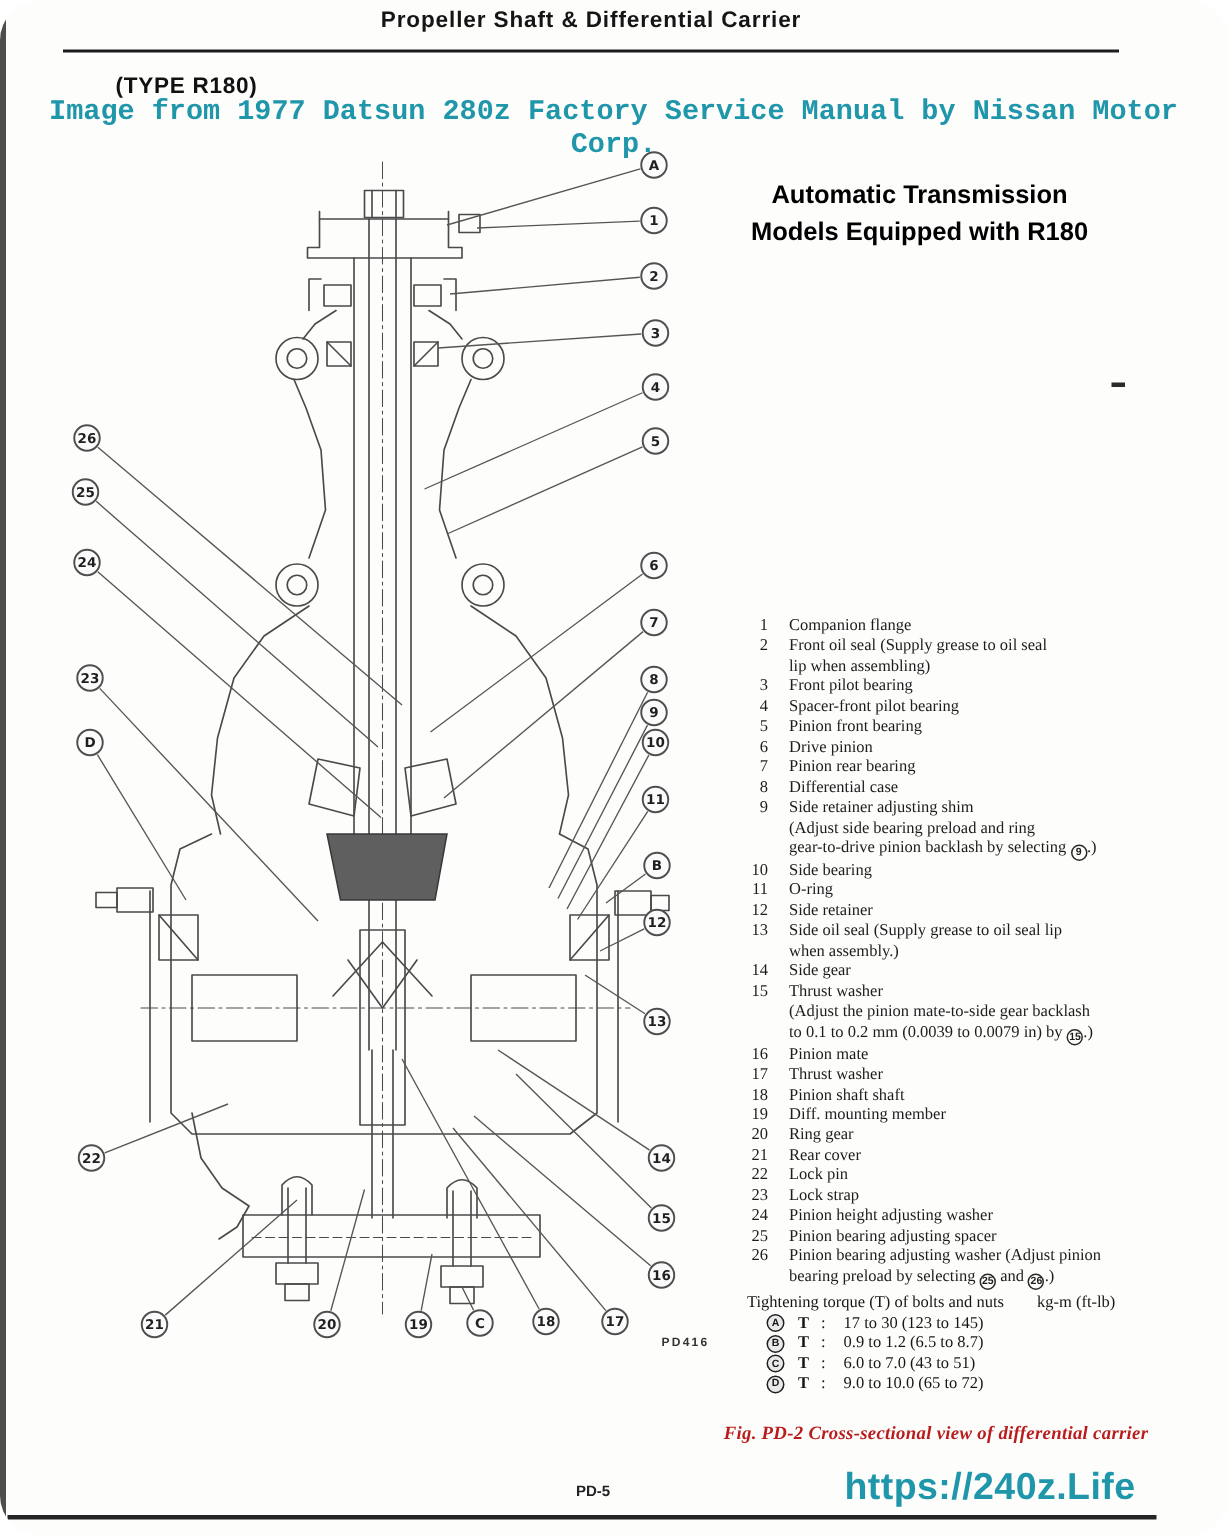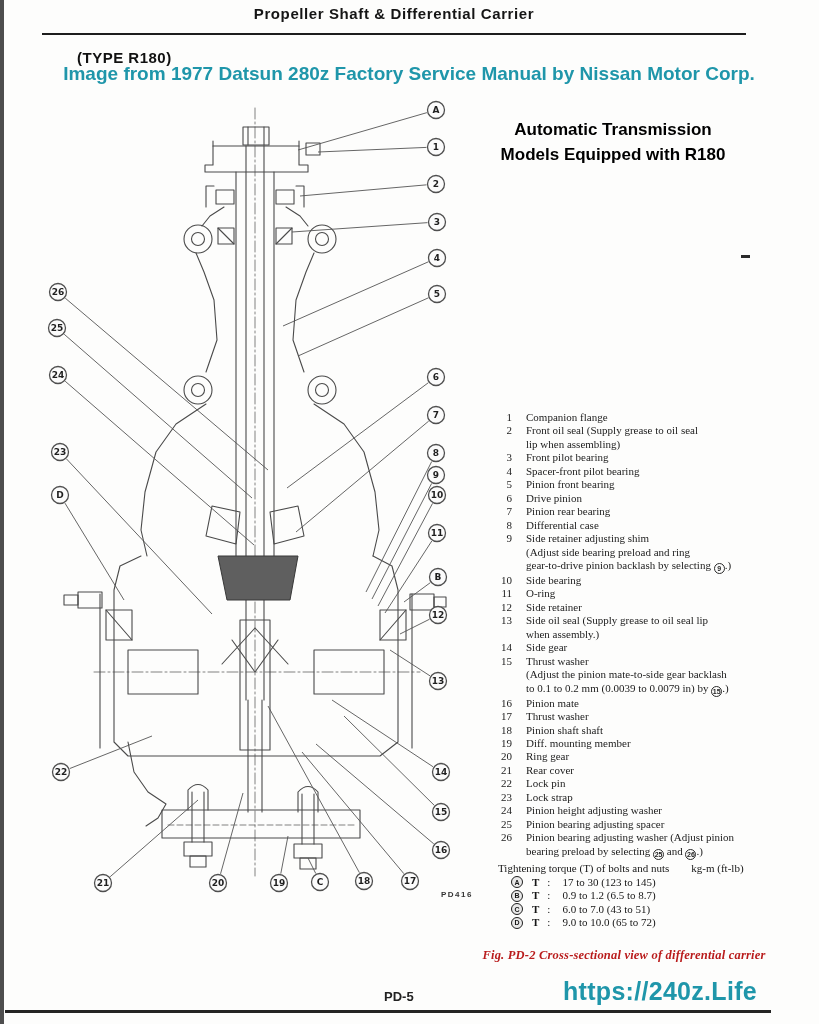--- a/index.html
+++ b/index.html
@@ -1,35 +1,35 @@
 <!DOCTYPE html>
 <html><head>
 <meta charset="utf-8">
 <style>
   * { margin:0; padding:0; box-sizing:border-box; }
   body { background:#ffffff; font-family:"Liberation Serif", serif; }
   .page {
     position:relative; width:819px; height:1024px; background:#fdfdfc;
-    overflow:hidden; color:#1e1e1e;
+    overflow:hidden; color:#1e1e1e;border-radius:27px;
   }
   .left-bar { position:absolute; left:0; top:0; width:4px; height:1024px; background:#4e4e4e; }
   .header-title {
     position:absolute; top:5px; left:42px; width:704px; text-align:center;
     font-family:"Liberation Sans", sans-serif; font-weight:bold; font-size:15px;
     letter-spacing:.6px; color:#151515;
   }
   .header-rule { position:absolute; top:33px; left:42px; width:704px; height:2px; background:#1d1d1d; }
   .type-label {
     position:absolute; top:49px; left:44px;
     font-family:"Liberation Sans", sans-serif; font-weight:bold; font-size:15px;
     letter-spacing:.5px; color:#111;margin-left:33px;
   }
   .source-note {
     position:absolute; top:63px; left:26px; width:766px; text-align:center;
-    font-family:Liberation Sans, sans-serif; font-weight:bold; font-size:19px;
+    font-family:Liberation Mono, monospace; font-weight:bold; font-size:19px;
   }
   .at-note {
     position:absolute; top:117px; left:458px; width:310px; text-align:center;
     font-family:"Liberation Sans", sans-serif; font-weight:bold; font-size:17px; line-height:25px;
   }
   .diagram-svg { position:absolute; left:35px; top:95px; width:460px; height:820px; }
   .figure-code {
     position:absolute; left:441px; top:890px;
     font-family:"Liberation Sans", sans-serif; font-weight:bold; font-size:8px;
     letter-spacing:1.5px; color:#333;
@@ -59,21 +59,21 @@
   }
   .t-label { margin-left:9px; font-weight:bold; }
   .t-colon { margin-left:8px; }
   .t-value { margin-left:12px; }
   .fig-caption {
     position:absolute; top:948px; left:455px; width:338px; text-align:center;
     font-style:italic; font-weight:bold; font-size:12.5px; color:#b91c1c; letter-spacing:.2px;
   }
   .page-number {
     position:absolute; top:989px; left:384px;
-    font-family:"Liberation Sans", sans-serif; font-weight:bold; font-size:13px; color:#222;
+    font-family:"Liberation Sans", sans-serif; font-weight:bold; font-size:10px; color:#222;
   }
   .site-url {
     position:absolute; top:977px; left:552px; width:216px; text-align:center;
     font-family:"Liberation Sans", sans-serif; font-weight:bold; font-size:25px; letter-spacing:.3px;
   }
   .bottom-rule { position:absolute; top:1010px; left:5px; width:766px; height:3px; background:#242424; }
   .margin-mark { position:absolute; left:741px; top:255px; width:9px; height:3px; background:#2a2a2a; }
 </style>
 </head>
 <body>

